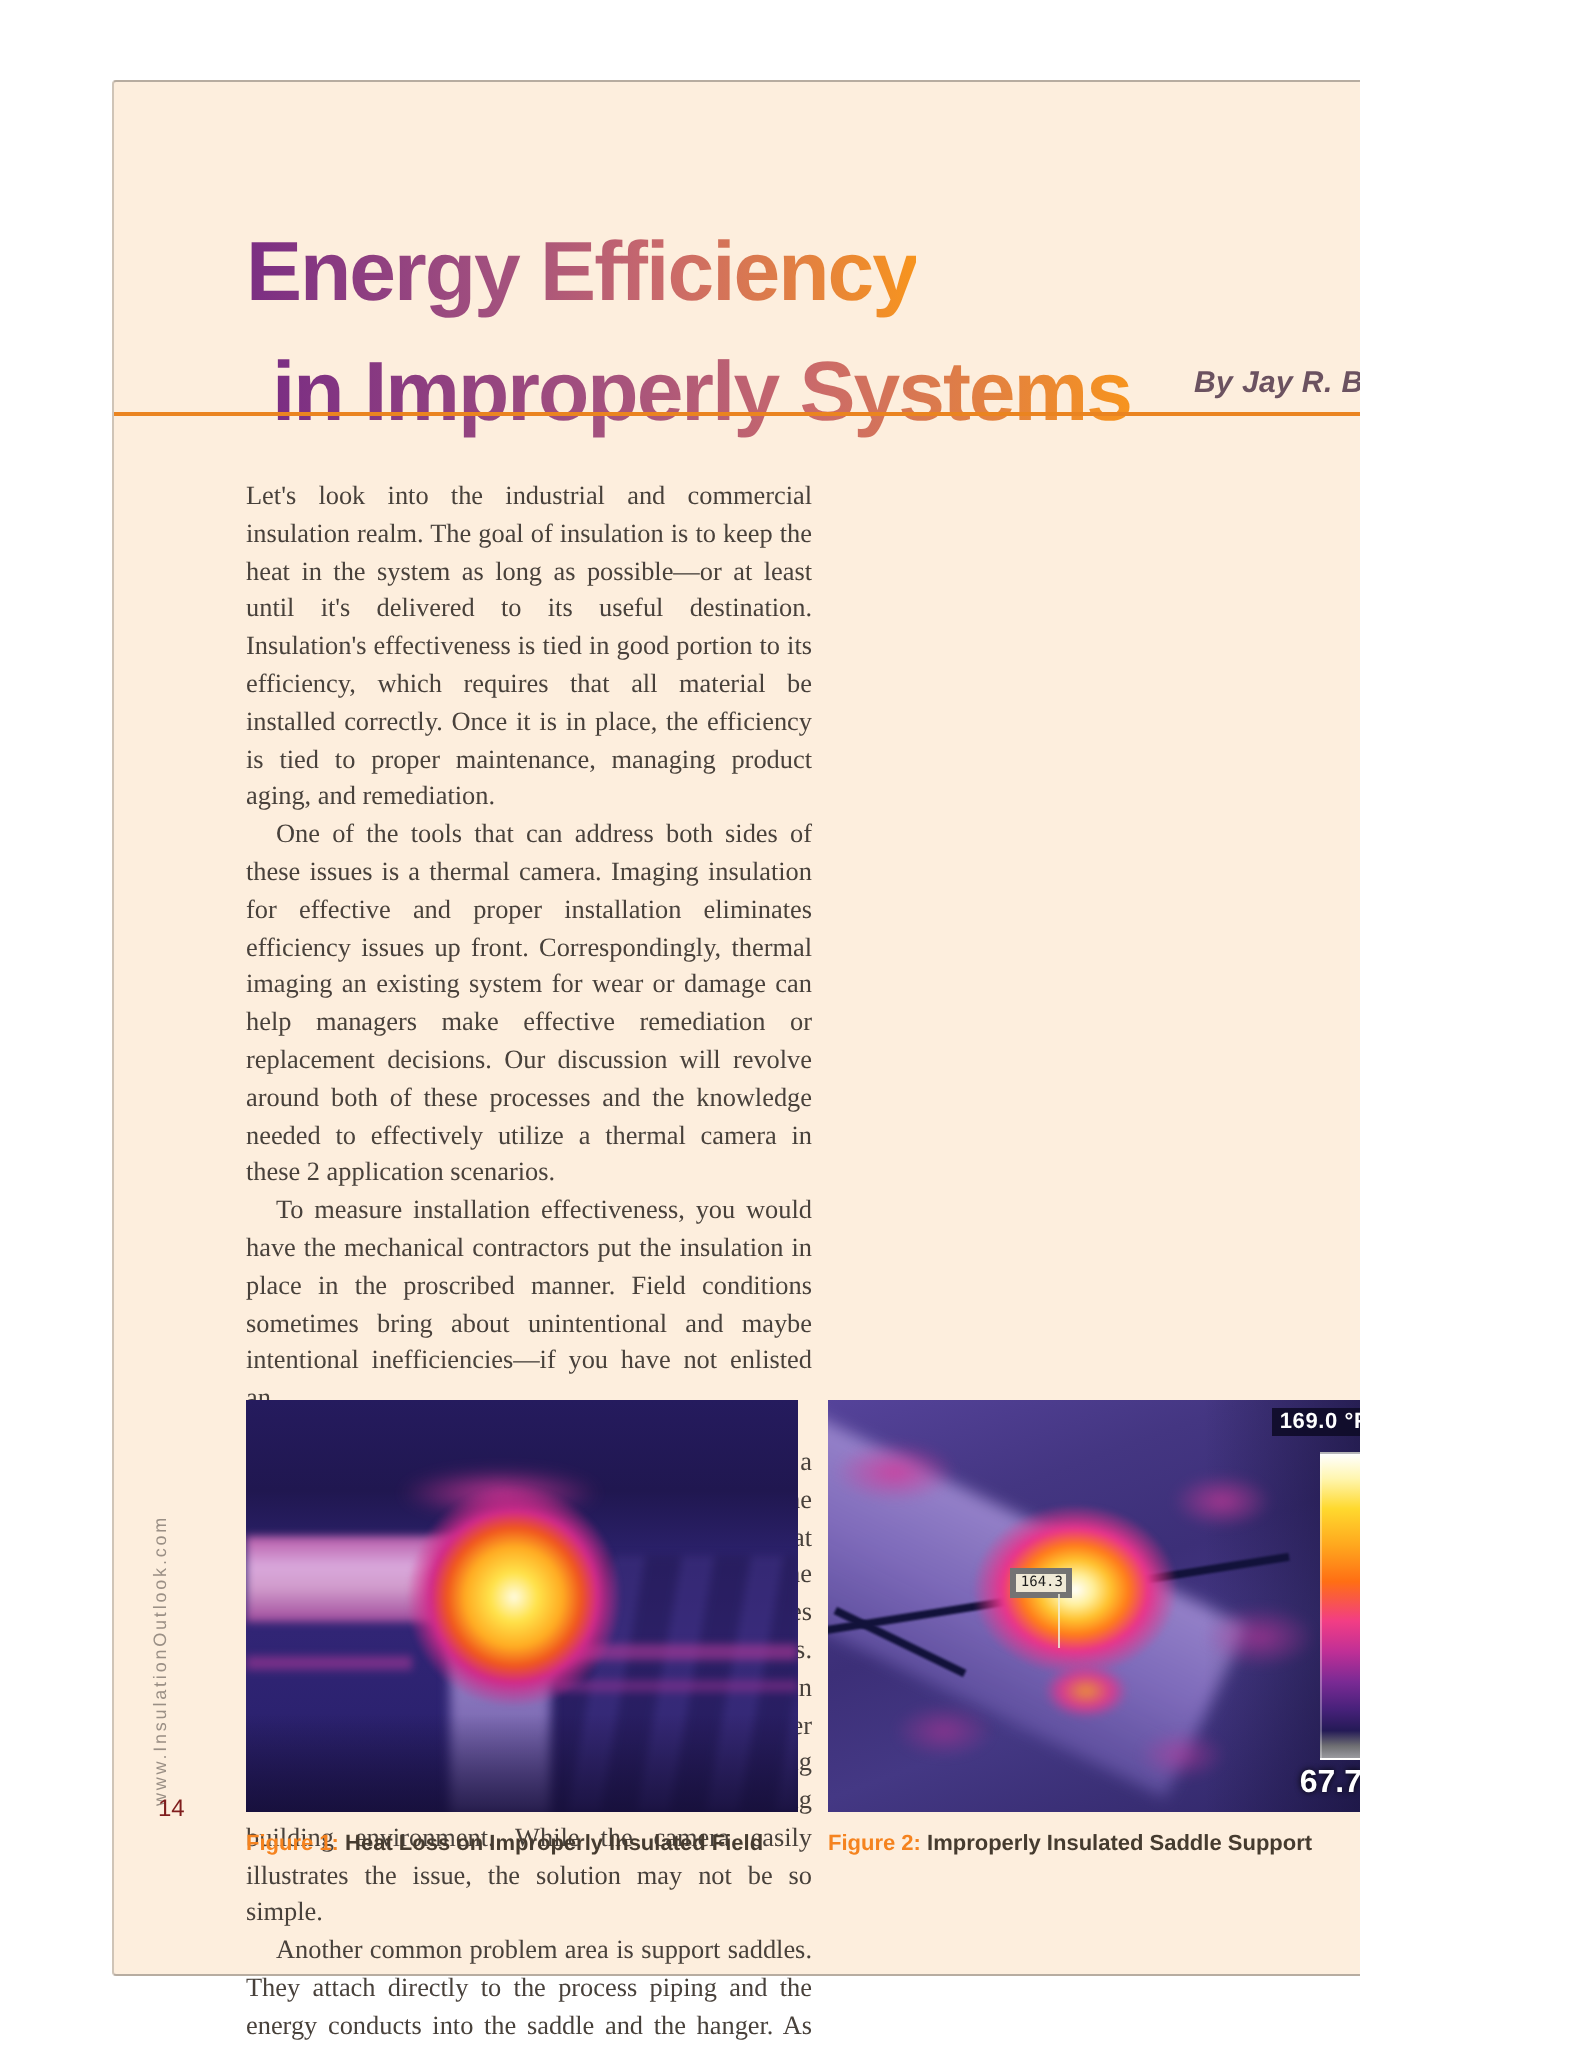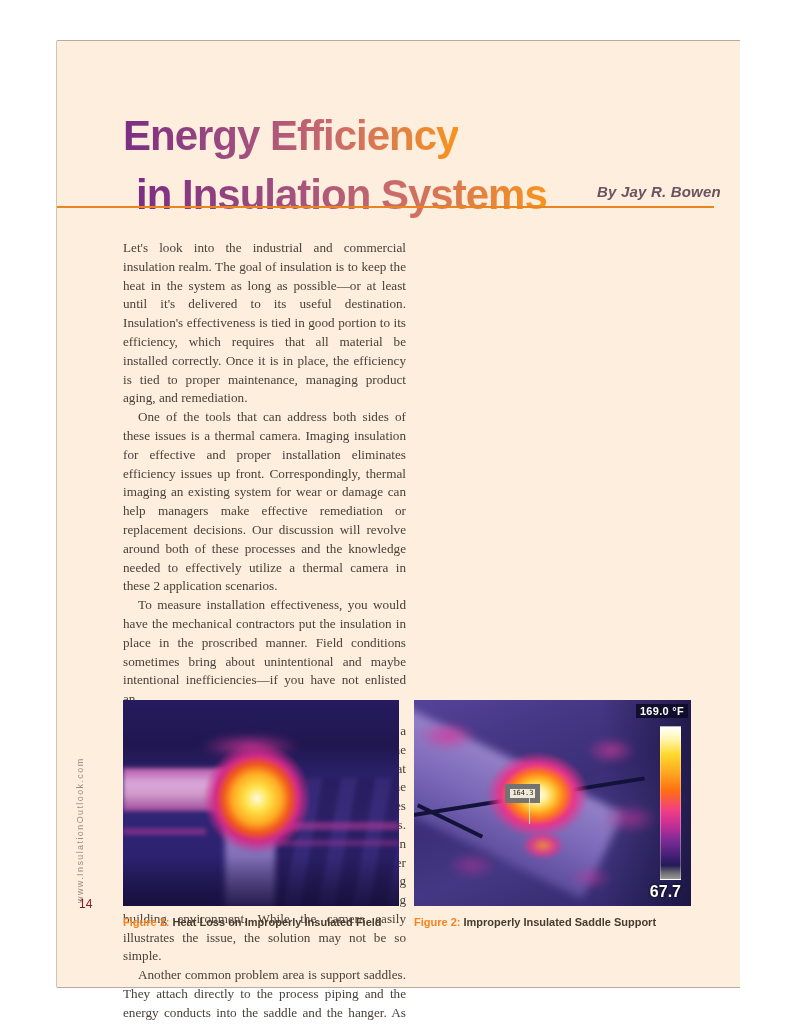--- a/index.html
+++ b/index.html
@@ -1,17 +1,17 @@
 <!DOCTYPE html>
 <html lang="en"><head>
 <meta charset="utf-8">
 <style>
   * { margin:0; padding:0; box-sizing:border-box; }
   body { width:798px; height:1024px; background:#ffffff; font-family:"Liberation Sans", sans-serif; }
-  .canvas { position:relative; width:740px; height:1024px; background:#ffffff; overflow:hidden; }
+  .canvas { position:relative; width:680px; height:1024px; background:#ffffff; overflow:hidden; }
 
   .page {
     position:absolute; left:56px; top:40px; width:694px; height:948px;
     background:#fdeedd;
     border-top:1px solid #b7aca0;
     border-left:1px solid #cfc4b7;
     border-bottom:1px solid #b7aca0;
     border-right:2px solid #8f857b;
     border-radius:2px;
   }
@@ -95,41 +95,41 @@
     background:radial-gradient(closest-side, #ffffff 0%, #ffef9a 18%, #ffc12e 35%, #ff7c1a 52%, #e8348c 71%, rgba(150,40,140,0) 100%);
     filter:blur(1px); }
   .f2-hot2 { left:39%; top:64%; width:15%; height:13%;
     background:radial-gradient(closest-side, #ff9a22 0%, #e8348c 60%, rgba(150,40,140,0) 100%);
     filter:blur(2px); opacity:.85; }
   .f2-scale { right:10px; top:26px; bottom:26px; width:21px; border:1px solid rgba(255,255,255,.3);
     background:linear-gradient(180deg, #ffffff 0%, #fff6b0 8%, #ffd92e 18%, #ffa81e 30%, #ff6e14 42%, #f23d85 55%, #c02f96 65%, #7a2a94 75%, #47217a 84%, #241a56 91%, #6e6e72 96%, #9a9a9e 100%); }
   .f2-max { right:3px; top:4px; color:#ffffff; font-size:11px; font-weight:bold;
     background:rgba(14,11,40,.9); padding:1px 4px; letter-spacing:0.3px; }
   .f2-min { right:10px; bottom:5px; color:#ffffff; font-size:16px; font-weight:bold; text-shadow:0 0 3px #000; }
-  .f2-spot { left:33%; top:41%; background:#efe9d6; border:5px solid #737373; color:#1c1c1c;
+  .f2-spot { left:33%; top:41%; background:#efe9d6; border:3px solid #737373; color:#1c1c1c;
     font-size:7px; font-family:"DejaVu Sans Mono", monospace; padding:0 2px; line-height:9px; }
   .f2-crosshair { left:41.5%; top:47%; width:1px; height:13%; background:rgba(240,240,220,.8); }
 
   
   .vertical-url {
     position:absolute; left:18px; top:652px; height:210px;
     writing-mode:vertical-rl; transform:rotate(180deg);
     font-size:9px; letter-spacing:1.4px; color:#9a8f85;
   }
   .page-number { position:absolute; left:22px; top:856px; font-size:12px; color:#7f1d1d; }
 </style>
 </head>
 <body>
 
 <div class="canvas">
   <div class="page">
 
     <div class="title-block">
       <div><span class="title-line">Energy Efficiency</span></div>
-      <div class="title-line2-wrap"><span class="title-line">in Insulation Systems</span></div>
+      <div class="title-line2-wrap"><span class="title-line">in Improperly Systems</span></div>
     </div>
     <div class="byline">By Jay R. Bowen</div>
     <div class="title-rule"></div>
 
     <div class="columns">
       <div class="col">
         <p>Let's look into the industrial and commercial insulation realm. The goal of insulation is to keep the heat in the system as long as possible—or at least until it's delivered to its useful destination. Insulation's effectiveness is tied in good portion to its efficiency, which requires that all material be installed correctly. Once it is in place, the efficiency is tied to proper maintenance, managing product aging, and remediation.</p>
         <p>One of the tools that can address both sides of these issues is a thermal camera. Imaging insulation for effective and proper installation eliminates efficiency issues up front. Correspondingly, thermal imaging an existing system for wear or damage can help managers make effective remediation or replacement decisions. Our discussion will revolve around both of these processes and the knowledge needed to effectively utilize a thermal camera in these 2 application scenarios.</p>
         <p>To measure installation effectiveness, you would have the mechanical contractors put the insulation in place in the proscribed manner. Field conditions sometimes bring about unintentional and maybe intentional inefficiencies—if you have not enlisted an</p>
       </div>

